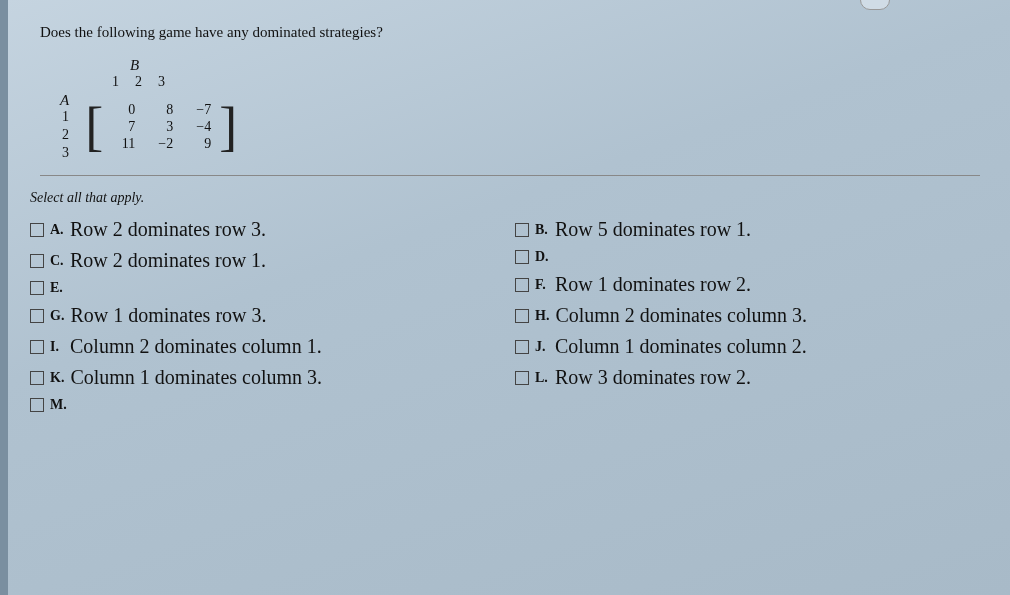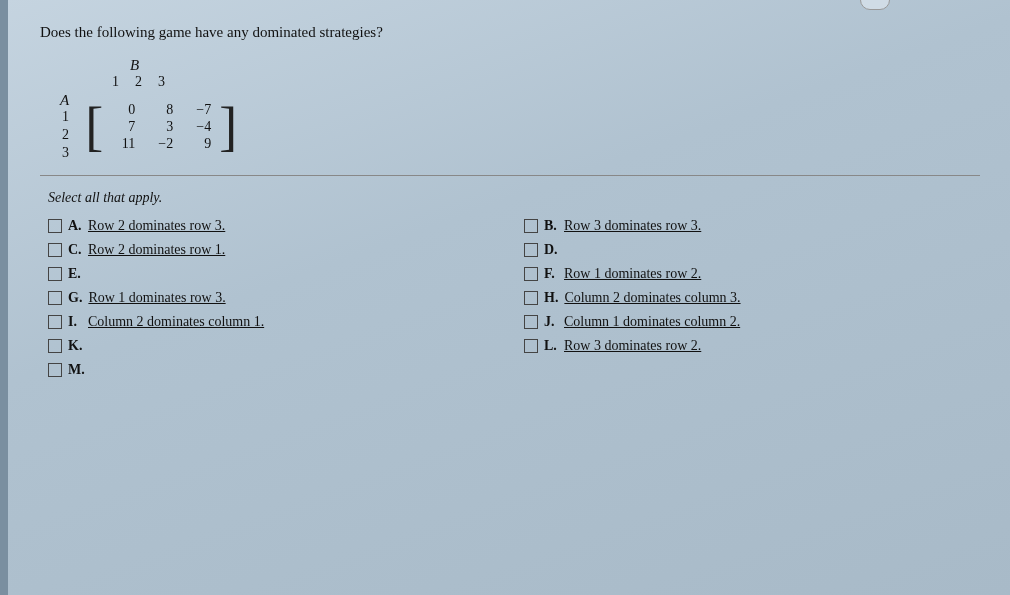--- a/index.html
+++ b/index.html
@@ -139,21 +139,21 @@
       background: #d0dce6;
       border: 1px solid #999;
       border-radius: 10px;
       padding: 2px 8px;
       font-size: 12px;
       color: #555;
     }
 
     
     .answer-section {
-      margin-left: 18px;
+      margin-left: 0;
     }
 
     .select-all {
       font-size: 14px;
       margin-bottom: 12px;
       font-style: italic;
     }
 
     .two-columns {
       display: flex;
@@ -193,22 +193,21 @@
       -webkit-appearance: none;
     }
 
     .option-letter {
       font-weight: bold;
       font-size: 14px;
       min-width: 14px;
     }
 
     .option-text {
-      font-size: 14px;
-      text-decoration: underline;
+      font-size: 20px;
     }
   </style>
 </head>
 <body>
 
 <div class="page">
   <div class="left-bar"></div>
 
   <div class="question-section">
     <div class="question-text">Does the following game have any dominated strategies?</div>
@@ -290,35 +289,36 @@
 
         <div class="option-item">
           <input type="checkbox" class="checkbox" style="">
           <span class="option-letter">I.</span>
           <span class="option-text">Column 2 dominates column 1.</span>
         </div>
 
         <div class="option-item">
           <input type="checkbox" class="checkbox" style="">
           <span class="option-letter">K.</span>
+          <span class="option-text">Column 1 dominates column 3.</span>
         </div>
 
         <div class="option-item">
           <input type="checkbox" class="checkbox" style="">
           <span class="option-letter">M.</span>
         </div>
 
       </div>
 
       <div class="right-options">
 
         <div class="option-item">
           <input type="checkbox" class="checkbox" style="">
           <span class="option-letter">B.</span>
-          <span class="option-text">Row 3 dominates row 3.</span>
+          <span class="option-text">Row 5 dominates row 1.</span>
         </div>
 
         <div class="option-item">
           <input type="checkbox" class="checkbox" style="">
           <span class="option-letter">D.</span>
         </div>
 
         <div class="option-item">
           <input type="checkbox" class="checkbox" style="">
           <span class="option-letter">F.</span>

